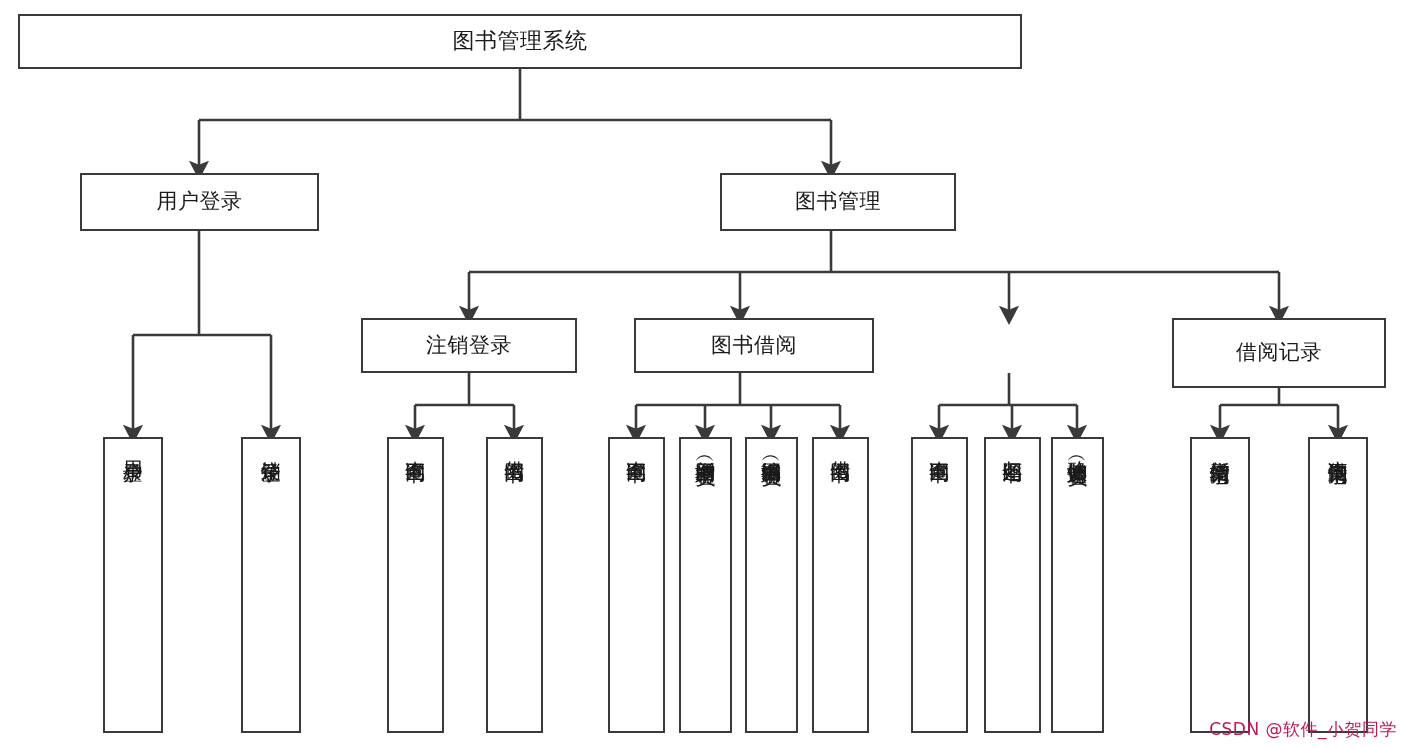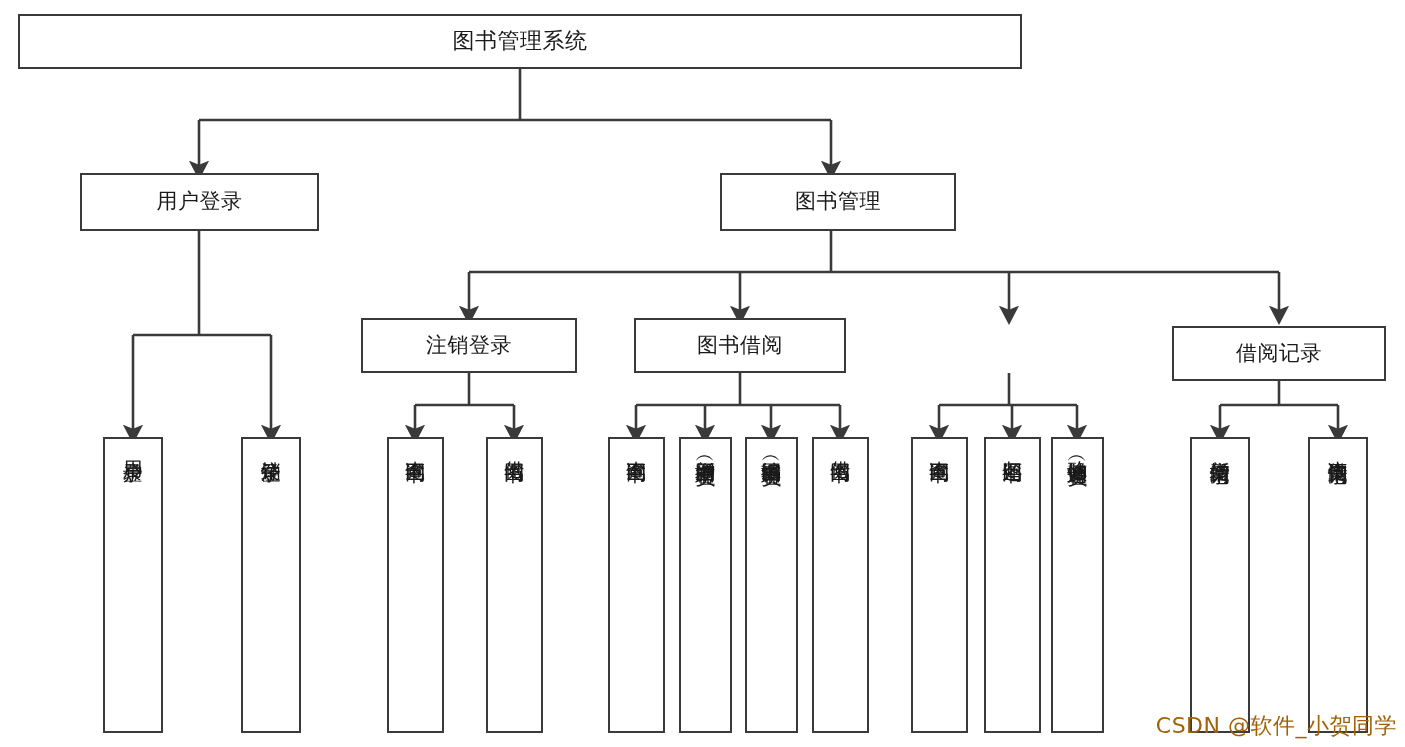--- a/index.html
+++ b/index.html
@@ -53,22 +53,22 @@
     font-size: 20px;
     line-height: 1.32;
     letter-spacing: 1px;
     white-space: nowrap;
     text-align: left;
   }
   #watermark {
     position: absolute;
     right: 8px;
     bottom: 6px;
-    font-size: 22px;
-    color: #a16207;
+    font-size: 17px;
+    color: #be185d;
     letter-spacing: 0.5px;
     white-space: nowrap;
     pointer-events: none;
   }
 </style>
 </head>
 <body>
 
 <div id="canvas">
 
@@ -131,24 +131,24 @@
   <div class="node-box node-l2" style="left: 80px; top: 173px; width: 239px; height: 58px;">
     <span class="node-label-h">用户登录</span>
   </div>
   <div class="node-box node-l2" style="left: 720px; top: 173px; width: 236px; height: 58px;">
     <span class="node-label-h">图书管理</span>
   </div>
 
   <div class="node-box node-l3" style="left: 361px; top: 318px; width: 216px; height: 55px;">
     <span class="node-label-h">注销登录</span>
   </div>
-  <div class="node-box node-l3" style="left: 634px; top: 318px; width: 212px; height: 55px;">
+  <div class="node-box node-l3" style="left: 634px; top: 318px; width: 240px; height: 55px;">
     <span class="node-label-h">图书借阅</span>
   </div>
-  <div class="node-box node-l3" style="left: 1172px; top: 318px; width: 214px; height: 55px; margin-top: 8px;">
+  <div class="node-box node-l3" style="left: 1172px; top: 318px; width: 214px; height: 70px;">
     <span class="node-label-h">借阅记录</span>
   </div>
 
   <div class="node-box vertical" style="left: 103px; top: 437px; width: 60px; height: 296px;">
     <span class="node-label-v">用户登录</span>
   </div>
   <div class="node-box vertical" style="left: 241px; top: 437px; width: 60px; height: 296px;">
     <span class="node-label-v">注销登录</span>
   </div>
   <div class="node-box vertical" style="left: 387px; top: 437px; width: 57px; height: 296px;">

